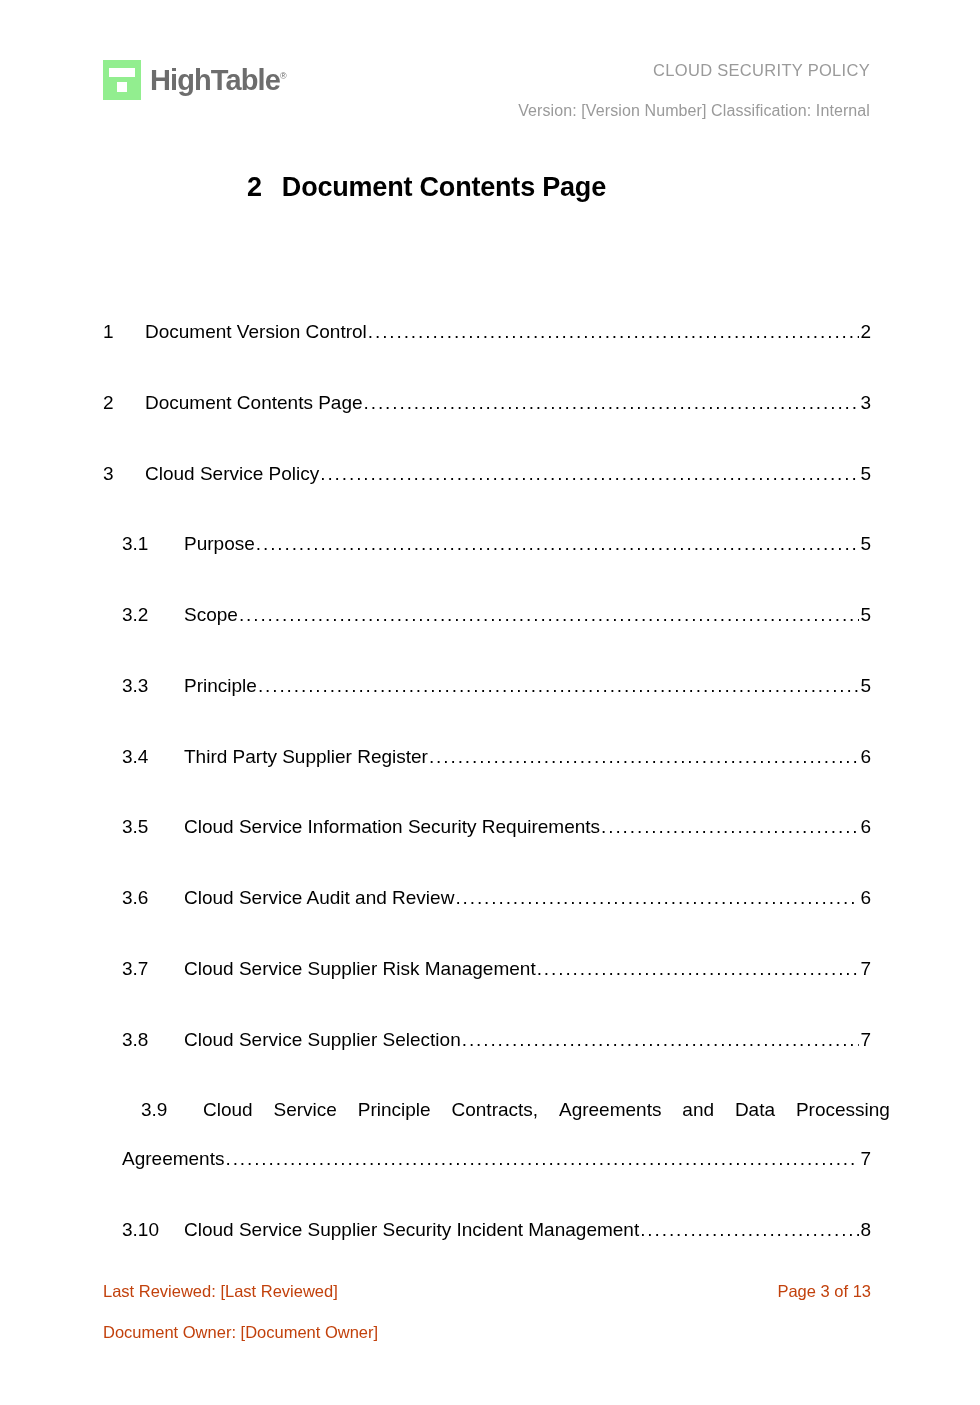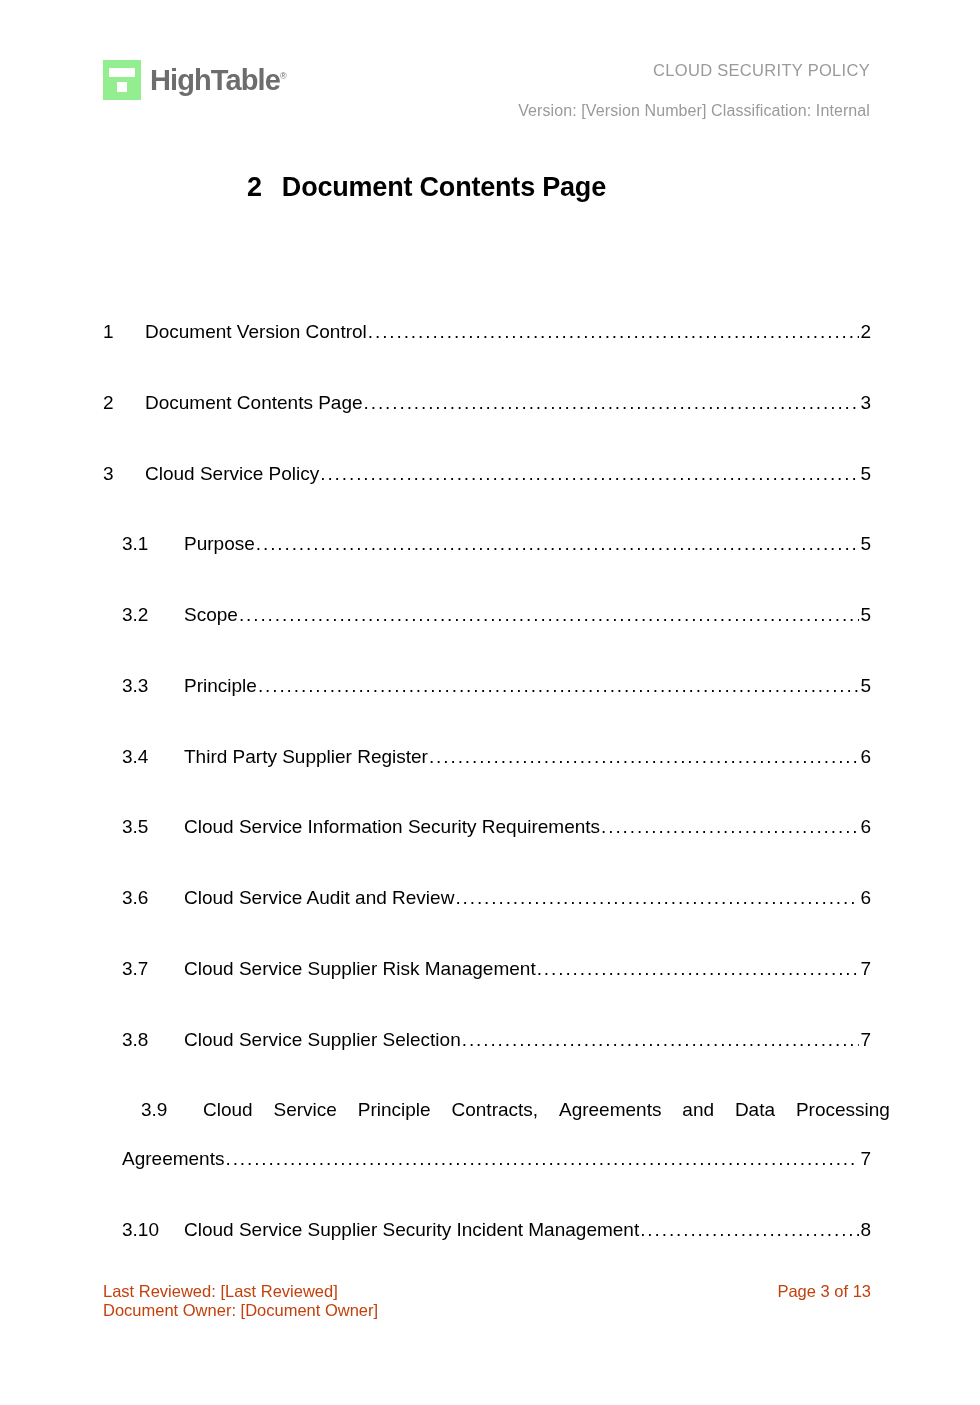--- a/index.html
+++ b/index.html
@@ -205,20 +205,21 @@
     width: 768px;
     color: #c2410c;
     font-size: 16.5px;
   }
   .footer-row {
     display: flex;
     justify-content: space-between;
     align-items: baseline;
   }
   .footer-row + .footer-row {
+    margin-top: 22px;
   }
   .footer-left { white-space: nowrap; }
   .footer-right { white-space: nowrap; }
 </style>
 </head>
 <body>
 
 <div class="page-header">
   <div class="header-row">
 

